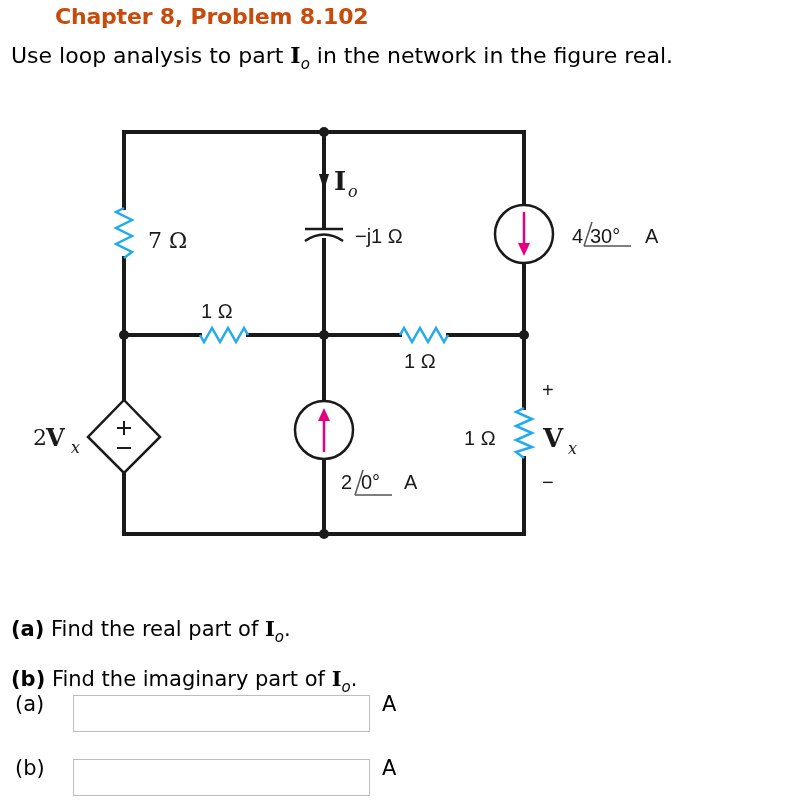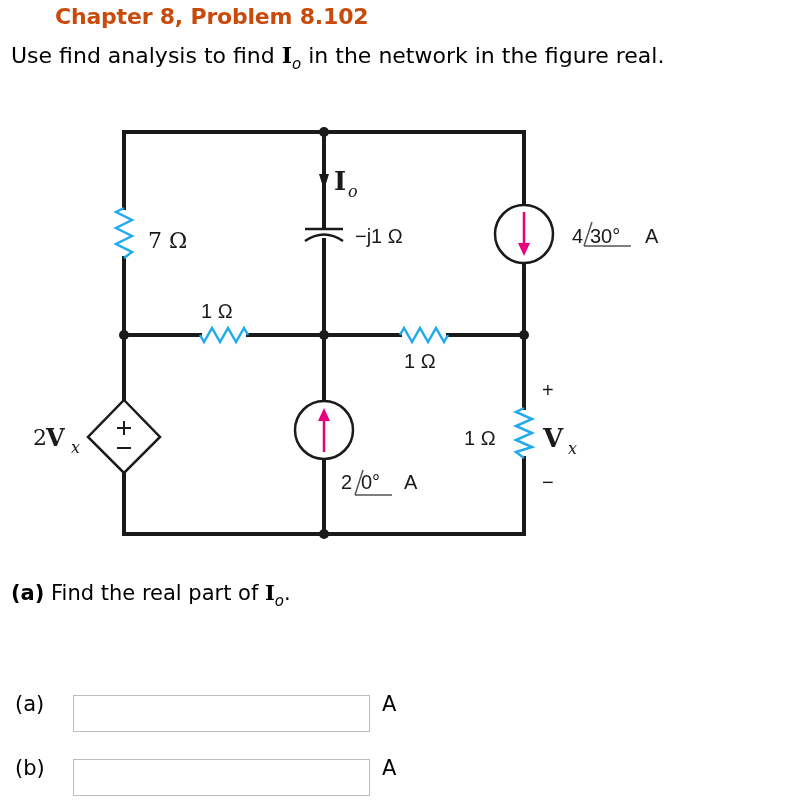--- a/index.html
+++ b/index.html
@@ -8,34 +8,34 @@
   .title { position: absolute; left: 11px; top: 4px; font-size: 22px; font-weight: bold;
            color: #c84b0c; letter-spacing: -0.2px; margin-left: 44px; }
   .prompt { position: absolute; left: 11px; top: 42px; font-size: 22px; color: #000; }
   .bold-I { font-family: "DejaVu Serif", serif; font-weight: bold; }
   .sub-o { font-style: italic; font-size: 15px; position: relative; top: 6px; }
   svg.circuit { position: absolute; left: 0; top: 0; }
   .circ-label { font-family: "Liberation Sans", sans-serif; font-size: 20px; fill: #1a1a1a; }
   .circ-serif { font-family: "DejaVu Serif", serif; font-size: 22px; fill: #1a1a1a; }
   .circ-bold { font-family: "DejaVu Serif", serif; font-weight: bold; font-size: 26px; fill: #1a1a1a; }
   .circ-sub { font-family: "DejaVu Serif", serif; font-style: italic; font-size: 16px; fill: #1a1a1a; }
-  .questions { position: absolute; left: 11px; top: 580px; font-size: 21px; line-height: 26px; }
+  .questions { position: absolute; left: 11px; top: 605px; font-size: 21px; line-height: 47px; }
   .questions b { font-weight: bold; }
   .ans-label { position: absolute; font-size: 21px; }
   .ans-input { position: absolute; width: 297px; height: 37px; border: 1px solid #bdbdbd;
                background: #fff; box-sizing: border-box; font-size: 18px; padding: 0 6px;
                font-family: "DejaVu Sans", sans-serif; outline: none; }
   .unit { position: absolute; font-size: 21px; }
 </style>
 </head>
 <body>
 
 <div class="title">Chapter 8, Problem 8.102</div>
 
-<div class="prompt"><span>Use find analysis to find </span><span class="bold-I">I</span><span class="sub-o">o</span><span> in the network in the figure real.</span></div>
+<div class="prompt"><span>Use loop analysis to part </span><span class="bold-I">I</span><span class="sub-o">o</span><span> in the network in the figure real.</span></div>
 
 <svg class="circuit" width="808" height="600" viewBox="0 0 808 600">
   <g stroke="#1a1a1a" stroke-width="4" fill="none" stroke-linecap="square">
 
     <line x1="124" y1="132" x2="524" y2="132"></line>
 
     <line x1="124" y1="132" x2="124" y2="208"></line>
     <line x1="124" y1="258" x2="124" y2="335"></line>
 
     <line x1="124" y1="335" x2="124" y2="400"></line>
@@ -125,20 +125,21 @@
   <text class="circ-sub" x="71" y="453">x</text>
 
   <text class="circ-label" x="542" y="397">+</text>
   <text class="circ-bold" x="543" y="447">V</text>
   <text class="circ-sub" x="568" y="454">x</text>
   <text class="circ-label" x="542" y="489">−</text>
 </svg>
 
 <div class="questions">
   <div><b>(a)</b><span> Find the real part of </span><span class="bold-I">I</span><span class="sub-o">o</span><span>.</span></div>
+  <div><b>(b)</b><span> Find the imaginary part of </span><span class="bold-I">I</span><span class="sub-o">o</span><span>.</span></div>
 </div>
 
 <div class="ans-label" style="left:15px; top:692px;">(a)</div>
 <input class="ans-input" style="left: 73px; top: 695px;" type="text" value="">
 <div class="unit" style="left:382px; top:692px;">A</div>
 
 <div class="ans-label" style="left:15px; top:756px;">(b)</div>
 <input class="ans-input" style="left: 73px; top: 759px;" type="text" value="">
 <div class="unit" style="left:382px; top:756px;">A</div>
 

